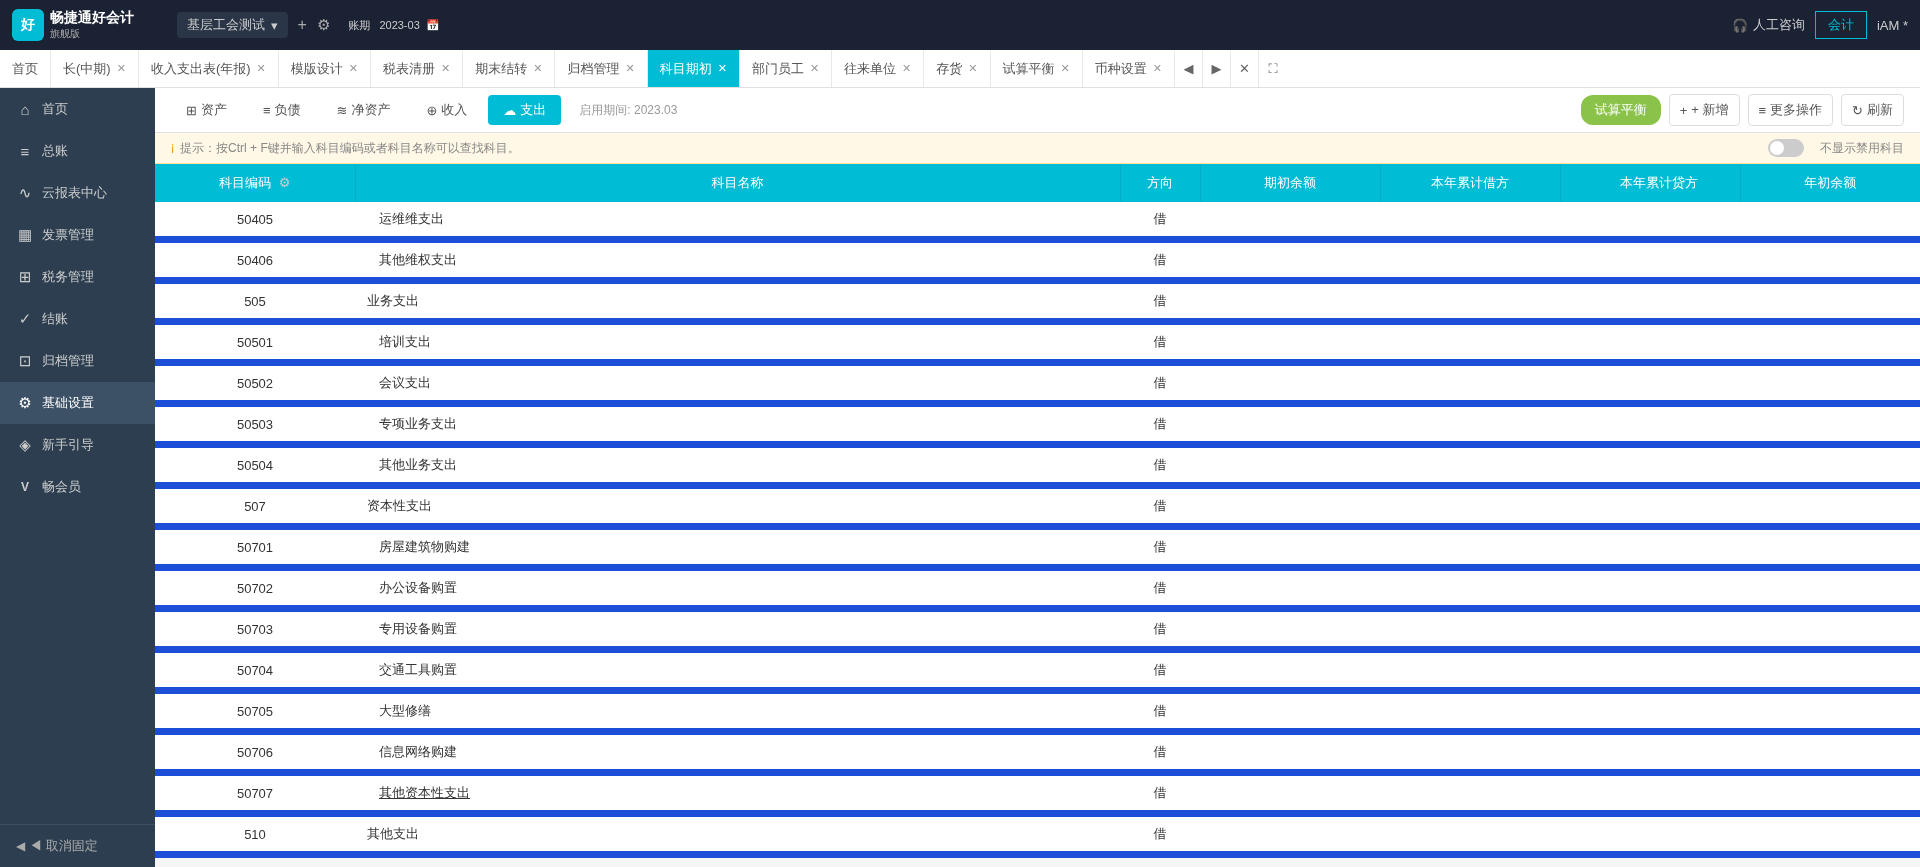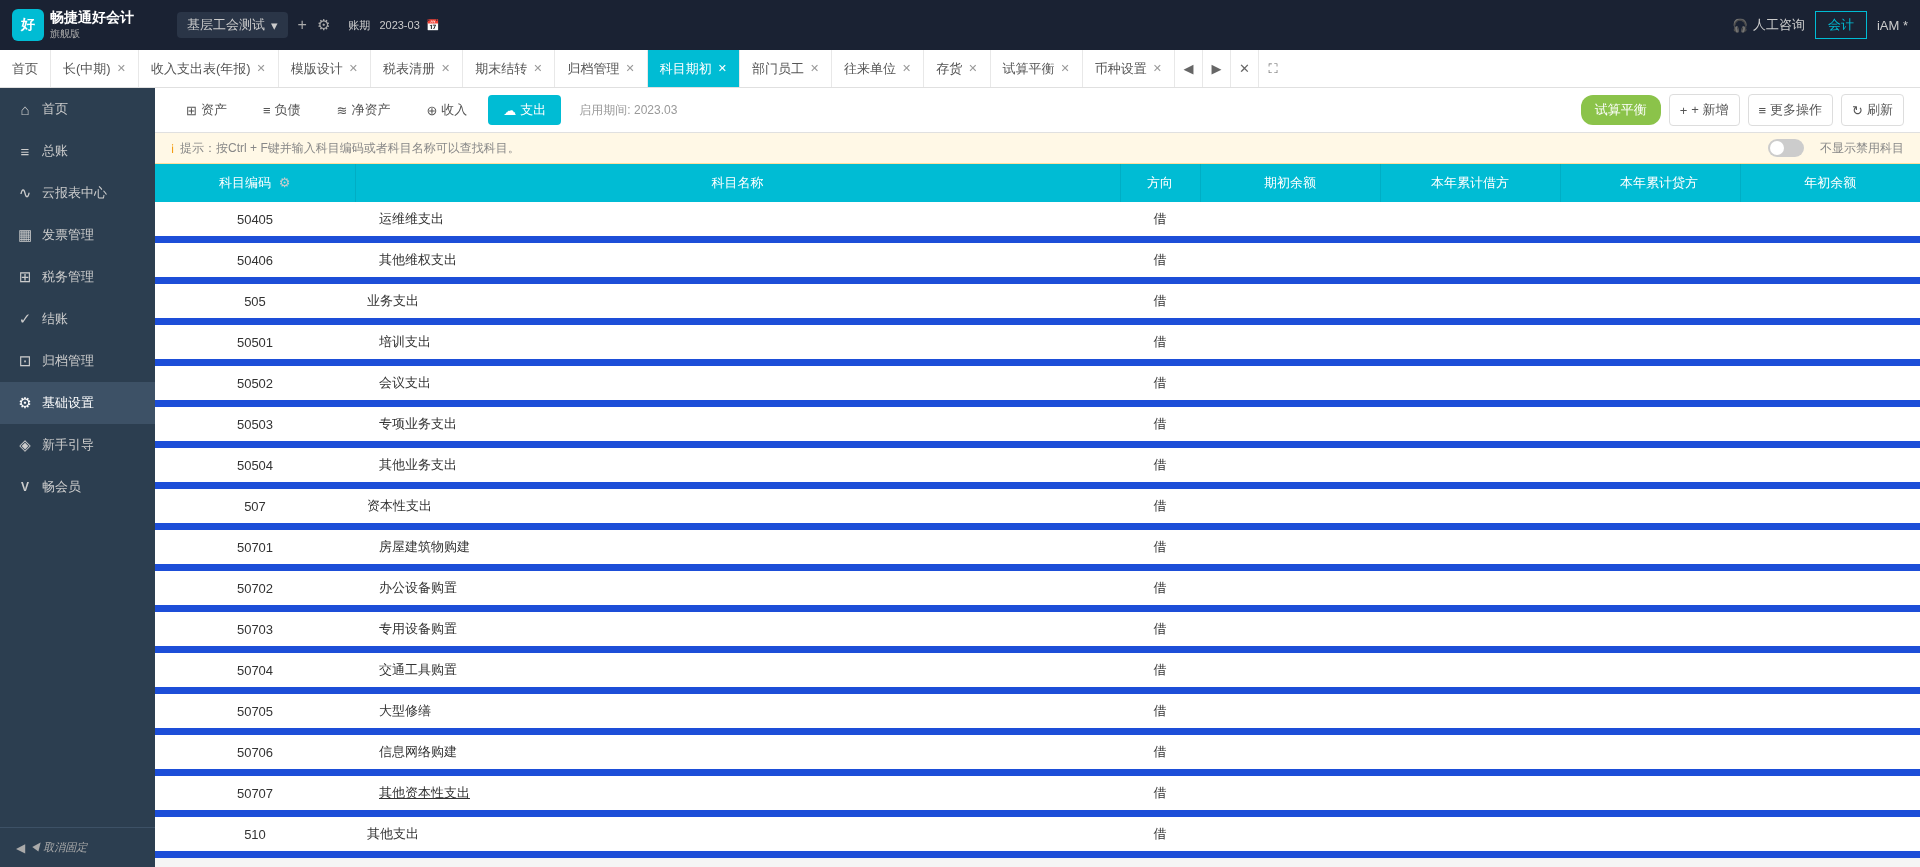--- a/index.html
+++ b/index.html
@@ -205,21 +205,21 @@
         <span class="sidebar-item-icon">◈</span>
         <span>新手引导</span>
       </div>
       <div class="sidebar-item">
         <span class="sidebar-item-icon" style="font-size:12px; font-weight:bold;">V</span>
         <span>畅会员</span>
       </div>
     </div>
     <div class="sidebar-bottom">
       <span>◀</span>
-      <span style="font-size:11px;font-style:italic;">◀ 取消固定</span>
+      <span style="font-size:13px;">◀ 取消固定</span>
     </div>
   </div>
 
   <div class="content-area">
 
     <div class="cat-toolbar">
       <div class="cat-tab">
         <span style="color:#555;">⊞</span>
         <span>资产</span>
       </div>

